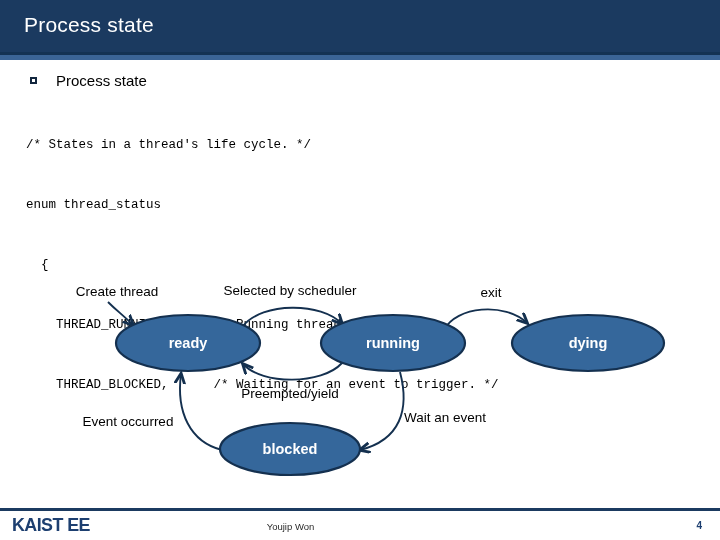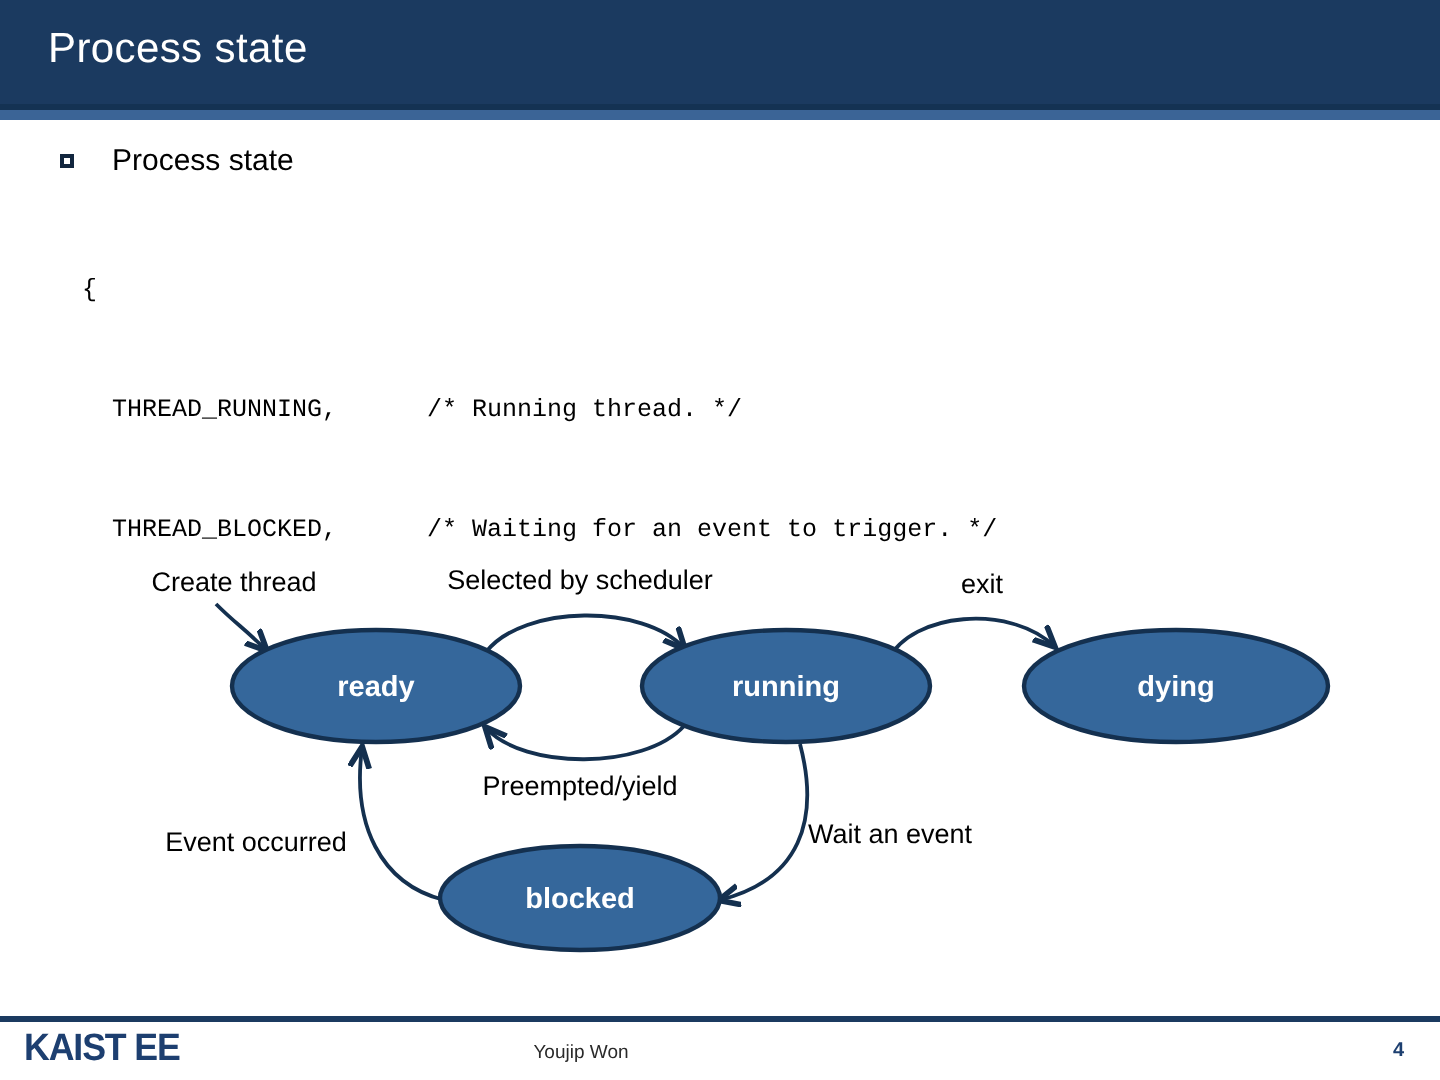--- a/index.html
+++ b/index.html
@@ -164,20 +164,22 @@
 <div class="slide-title">Process state</div>
 <div class="header-rule-dark"></div>
 <div class="header-rule-light"></div>
 
 <div class="bullet-row">
   <span class="bullet-square"></span>
   <span class="bullet-text">Process state</span>
 </div>
 
 <div class="code-block">
+  <div class="code-line">/* States in a thread's life cycle. */</div>
+  <div class="code-line">enum thread_status</div>
   <div class="code-line">  {</div>
   <div class="code-line">    THREAD_RUNNING,      /* Running thread. */</div>
   <div class="code-line">    THREAD_BLOCKED,      /* Waiting for an event to trigger. */</div>
   
 </div>
 
 <div class="diagram">
   <svg width="720" height="230" viewBox="0 0 720 230" xmlns="http://www.w3.org/2000/svg">
     <defs>
       <marker id="arrowhead" markerWidth="7" markerHeight="7" refX="5.2" refY="3" orient="auto">

